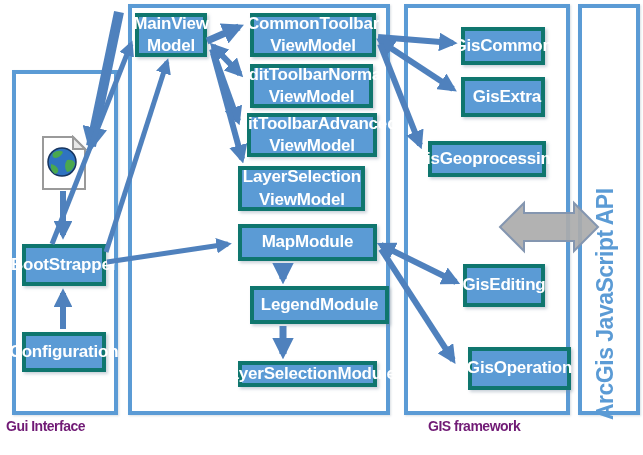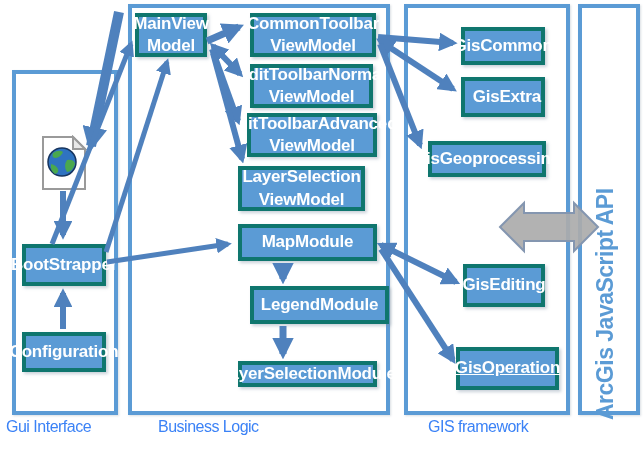--- a/index.html
+++ b/index.html
@@ -12,21 +12,21 @@
     box-sizing:border-box;box-shadow:1px 1px 2px rgba(150,160,175,.35);
   }
   .node{
     position:absolute;background:#5B9BD5;border:4px solid #0f766e;
     box-sizing:border-box;display:flex;align-items:center;justify-content:center;
     color:#ffffff;font-weight:bold;font-size:17px;line-height:1.3;text-align:center;
     white-space:pre-line;box-shadow:2px 2px 3px rgba(120,140,160,.4);
     letter-spacing:-0.2px;
   }
   .col-label{
-    position:absolute;color:#3b82f6;font-weight:normal;font-size:16px;
+    position:absolute;color:#701a75;font-weight:bold;font-size:14px;
     letter-spacing:-0.5px;white-space:nowrap;
   }
   .vertical-label{
     position:absolute;color:#5B9BD5;font-weight:bold;font-size:23px;
     writing-mode:vertical-rl;transform:rotate(180deg);letter-spacing:-0.5px;
     white-space:nowrap;
   }
   #arrow-layer{position:absolute;left:0;top:0;pointer-events:none;}
   .doc-icon{position:absolute;}
 </style>
@@ -52,35 +52,34 @@
   </svg>
 
   <div class="node" style="left:135px;top:13px;width:72px;height:44px;"><span>MainView
 Model</span></div>
   <div class="node" style="left:250px;top:13px;width:126px;height:44px;"><span>CommonToolbar
 ViewModel</span></div>
   <div class="node" style="left:250px;top:64px;width:123px;height:44px;"><span>EditToolbarNormal
 ViewModel</span></div>
   <div class="node" style="left:247px;top:113px;width:130px;height:44px;"><span>EditToolbarAdvanced
 ViewModel</span></div>
-  <div class="node" style="left:238px;top:166px;width:127px;height:45px;"><span>LayerSelection
+  <div class="node" style="left:238px;top:166px;width:127px;height:45px;justify-content:flex-end;"><span>LayerSelection
 ViewModel</span></div>
   <div class="node" style="left:238px;top:224px;width:139px;height:37px;"><span>MapModule</span></div>
   <div class="node" style="left:250px;top:286px;width:139px;height:38px;"><span>LegendModule</span></div>
   <div class="node" style="left:238px;top:361px;width:139px;height:26px;"><span>LayerSelectionModule</span></div>
   <div class="node" style="left:22px;top:244px;width:84px;height:42px;"><span>BootStrapper</span></div>
   <div class="node" style="left:22px;top:332px;width:84px;height:40px;"><span>Configuration</span></div>
   <div class="node" style="left:461px;top:27px;width:84px;height:38px;justify-content:center;"><span>GisCommon</span></div>
   <div class="node" style="left:461px;top:77px;width:84px;height:40px;justify-content:flex-end;"><span>GisExtra</span></div>
   <div class="node" style="left:463px;top:264px;width:82px;height:43px;"><span>GisEditing</span></div>
   <div class="node" style="left:428px;top:141px;width:118px;height:36px;"><span>GisGeoprocessing</span></div>
-  <div class="node" style="left:456px;top:347px;width:103px;height:43px;text-decoration:underline;"><span>GisOperation</span></div>
+  <div class="node" style="left:468px;top:347px;width:103px;height:43px;"><span>GisOperation</span></div>
 
   <div class="col-label" style="left:6px;top:418px;">Gui Interface</div>
-  <div class="col-label" style="left:158px;top:418px;">Business Logic</div>
   <div class="col-label" style="left:428px;top:418px;">GIS framework</div>
 
   <svg id="arrow-layer" width="643" height="455" viewBox="0 0 643 455">
     <defs>
       <marker id="ah" viewBox="0 0 10 10" refX="7.5" refY="5" markerWidth="3.1" markerHeight="3.1" orient="auto-start-reverse" markerUnits="strokeWidth">
         <path d="M0,0 L10,5 L0,10 z" fill="#4F81BD"></path>
       </marker>
       <marker id="ah-big" viewBox="0 0 10 10" refX="7.5" refY="5" markerWidth="2.5" markerHeight="2.5" orient="auto-start-reverse" markerUnits="strokeWidth">
         <path d="M0,0 L10,5 L0,10 z" fill="#4F81BD"></path>
       </marker>

